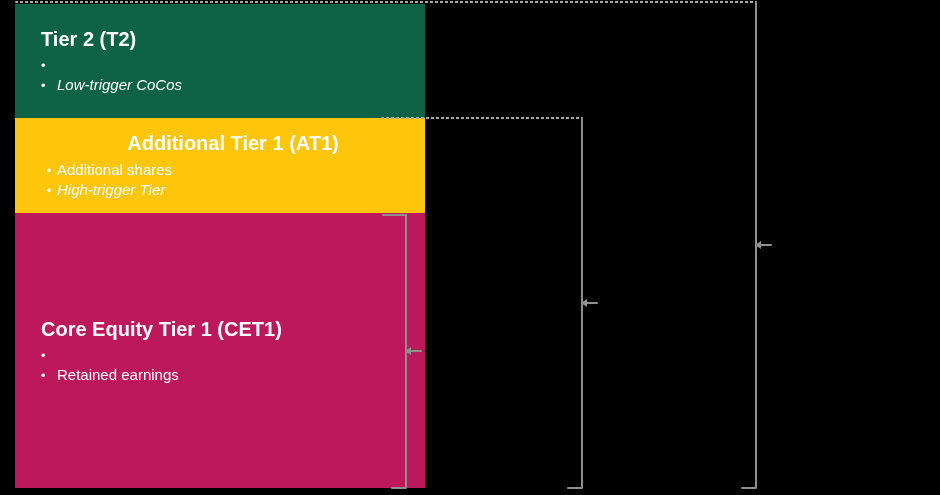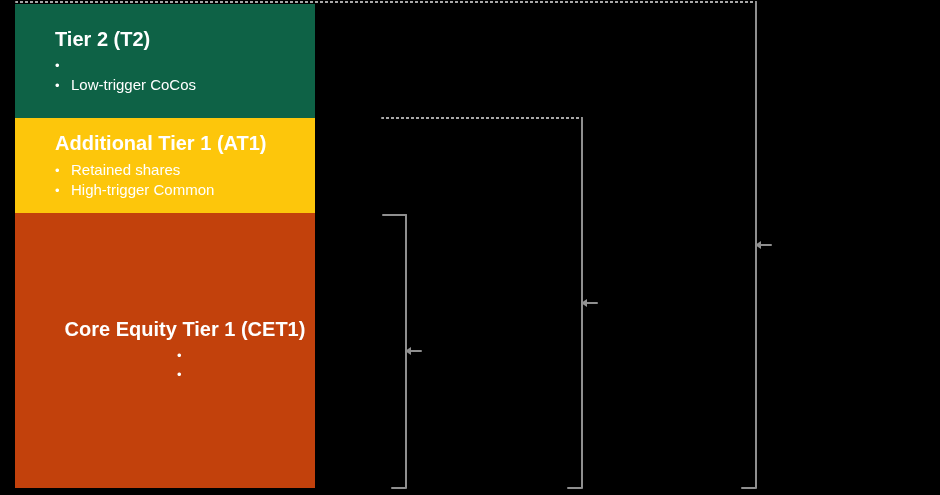--- a/index.html
+++ b/index.html
@@ -9,50 +9,50 @@
     height: 495px;
     background: #000000;
     overflow: hidden;
     font-family: "Liberation Sans", sans-serif;
   }
 
   
   .block {
     position: absolute;
     left: 15px;
-    width: 300px;
+    width: 410px;
     display: flex;
     flex-direction: column;
     justify-content: center;
     box-sizing: border-box;
-    padding-left: 40px;
+    padding-left: 26px;
     color: #ffffff;
   }
   .block-t2   { top: 4px;   height: 114px; background: #0e6246; }
-  .block-at1  { top: 118px; height: 95px;  background: #fdc60b; }
-  .block-cet1 { top: 213px; height: 275px; background: #c2410c; align-items: center; }
+  .block-at1  { top: 118px; height: 95px;  background: #fdc60b; text-align: center; }
+  .block-cet1 { top: 213px; height: 275px; background: #be185d; }
 
   .block-title {
     font-size: 20px;
     font-weight: bold;
     line-height: 24px;
     margin: 0 0 5px 0;
   }
   .bullet-row {
     display: flex;
     align-items: baseline;
     font-size: 15px;
     line-height: 19px;
   }
   .bullet-marker {
     width: 16px;
     flex: 0 0 16px;
     font-size: 13px;
   }
-  .bullet-text.italic { }
+  .bullet-text.italic { font-style: italic; }
 
   
   .hline {
     position: absolute;
     height: 2px;
     background: #8f8f8f;
     border-radius: 1px;
   }
   .hline.dashed {
     background: repeating-linear-gradient(90deg, #a8a8a8 0 3px, transparent 3px 5px);
@@ -106,35 +106,36 @@
     <div class="bullet-row">
       <span class="bullet-marker">•</span>
       <span class="bullet-text italic">Low-trigger CoCos</span>
     </div>
   </div>
 
   <div class="block block-at1">
     <div class="block-title">Additional Tier 1 (AT1)</div>
     <div class="bullet-row">
       <span class="bullet-marker">•</span>
-      <span class="bullet-text">Retained shares</span>
+      <span class="bullet-text">Additional shares</span>
     </div>
     <div class="bullet-row">
       <span class="bullet-marker">•</span>
-      <span class="bullet-text italic">High-trigger Common</span>
+      <span class="bullet-text italic">High-trigger Tier</span>
     </div>
   </div>
 
   <div class="block block-cet1">
     <div class="block-title">Core Equity Tier 1 (CET1)</div>
     <div class="bullet-row">
       <span class="bullet-marker">•</span>
     </div>
     <div class="bullet-row">
       <span class="bullet-marker">•</span>
+      <span class="bullet-text">Retained earnings</span>
     </div>
   </div>
 
   <div>
     <div class="hline dashed br-total-top"></div>
     <div class="vline br-total-v"></div>
     <div class="hline br-total-foot"></div>
     <div class="hline br-total-tick"></div>
     <div class="tick-arrow br-total-arrow"></div>
   </div>

